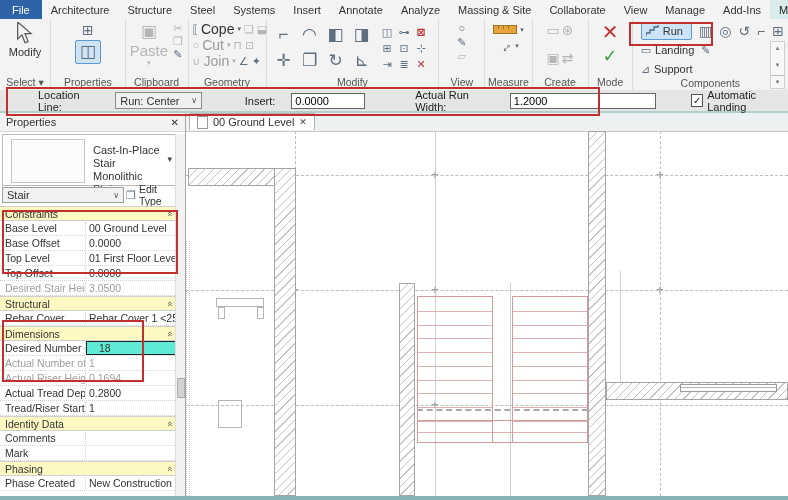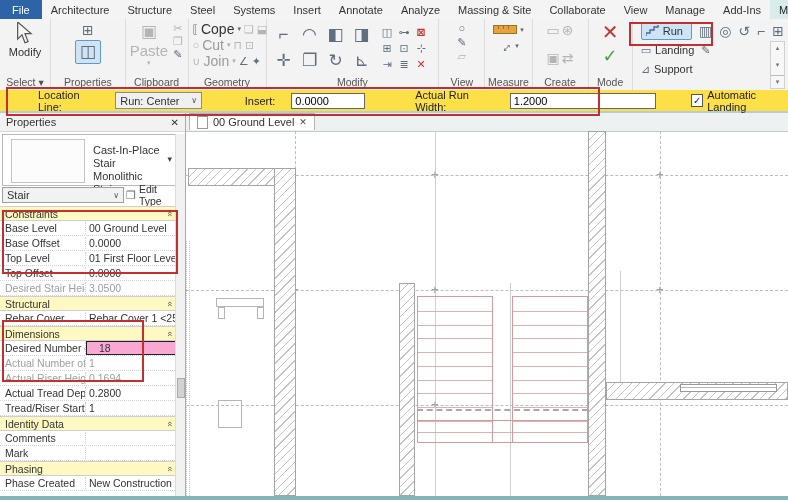--- a/index.html
+++ b/index.html
@@ -60,21 +60,21 @@
   .comp-row{display:flex;align-items:center;gap:7px;height:17px;}
   #run-btn{display:flex;align-items:center;gap:4px;background:#cde3f6;border:1px solid #5b9bd5;
     border-radius:2px;padding:0 8px 0 4px;height:16px;cursor:pointer;}
   .comp-btn{display:flex;align-items:center;gap:4px;cursor:pointer;color:#333;}
   #comp-scroll{position:absolute;right:3px;top:22px;width:13px;height:46px;display:flex;flex-direction:column;
     justify-content:space-between;align-items:center;border:1px solid #d0d0d0;background:#f7f7f7;font-size:7px;color:#777;}
   #comp-scroll .sc{height:12px;line-height:12px;cursor:pointer;}
   #comp-scroll .sc.last{border-top:1px solid #bbb;width:100%;text-align:center;}
 
   
-  #optionsbar{position:absolute;left:0;top:90px;width:788px;height:23px;background:#fde047;
+  #optionsbar{position:absolute;left:0;top:90px;width:788px;height:23px;background:#e5e5e5;
     border-bottom:2px solid #b4ced2;display:flex;align-items:center;gap:16px;padding-left:38px;box-sizing:border-box;}
   #optionsbar label{color:#222;}
   .combo{background:#f0f0f0;border:1px solid #8a8a8a;height:15px;display:flex;align-items:center;
     justify-content:space-between;padding:0 4px;width:86px;cursor:pointer;}
   .combo .arr{font-size:8px;color:#555;}
   .tinput{background:#fff;border:1px solid #666;height:14px;font-size:11px;padding:0 3px;
     font-family:"Liberation Sans","DejaVu Sans",sans-serif;}
   #offset-input{width:66px;}
   #runwidth-input{width:138px;}
   .gap20{width:20px;} .gap12{width:12px;}
@@ -97,21 +97,21 @@
     align-items:center;justify-content:space-between;padding:0 4px;cursor:pointer;box-sizing:border-box;margin-left:2px;}
   #edit-type-btn{width:56px;height:16px;display:flex;align-items:center;gap:3px;cursor:pointer;font-size:10.5px;}
   #prop-grid{position:absolute;left:0;top:93px;width:177px;}
   .psec{height:13px;background:#fef9c3;border-top:1px solid #cfcfcf;border-bottom:1px solid #cfcfcf;
     display:flex;align-items:center;justify-content:space-between;padding:0 5px;font-size:10.5px;color:#333;}
   .psec .chev{transform:rotate(90deg);font-size:9px;color:#555;display:inline-block;}
   .prow{height:14px;display:flex;border-bottom:1px dotted #d2d2d2;font-size:10.5px;align-items:center;}
   .prow .pl{width:86px;padding-left:5px;border-right:1px dotted #d2d2d2;white-space:nowrap;overflow:hidden;box-sizing:border-box;}
   .prow .pv{flex:1;padding-left:3px;white-space:nowrap;overflow:hidden;}
   .prow.muted .pl,.prow.muted .pv{color:#9e9e9e;}
-  .prow.editable .pv{background:#f9a8d4;border:1px solid #222;height:12px;line-height:12px;margin-right:-8px;padding-left:12px;}
+  .prow.editable .pv{background:#5eead4;border:1px solid #222;height:12px;line-height:12px;margin-right:-8px;padding-left:12px;}
   #props-scroll{position:absolute;right:0;top:21px;width:9px;height:362px;background:#f2f2f2;border-left:1px solid #dcdcdc;}
   #props-thumb{position:absolute;left:1px;top:244px;width:6px;height:18px;background:#d2d2d2;border:1px solid #adadad;}
 
   
   #viewarea{position:absolute;left:186px;top:113px;width:602px;height:383px;background:#fff;}
   #viewtabs{height:18px;background:#eef1f1;border-bottom:1px solid #c9c9c9;display:flex;}
   #viewtab{display:flex;align-items:center;gap:5px;background:#fff;border:1px solid #b5b5b5;border-bottom:none;
     padding:0 7px;margin-left:3px;height:17px;box-sizing:border-box;}
   #viewtab .doc{width:9px;height:11px;border:1px solid #999;background:#fdfdfd;}
   #viewtab .close{font-size:9px;color:#444;cursor:pointer;}
@@ -322,20 +322,21 @@
             <span class="gicon sm">⊿</span>
             <span>Support</span>
           </div>
         </div>
       </div>
       <div id="comp-scroll">
         <span class="sc">▴</span>
         <span class="sc">▾</span>
         <span class="sc last">▾</span>
       </div>
+      <div class="rpanel-label">Components</div>
     </div>
   </div>
 
   <div id="optionsbar">
     <label>Location Line:</label>
     <div class="combo">
       <span>Run: Center</span>
       <span class="arr">∨</span>
     </div>
     <span class="gap12"></span>

